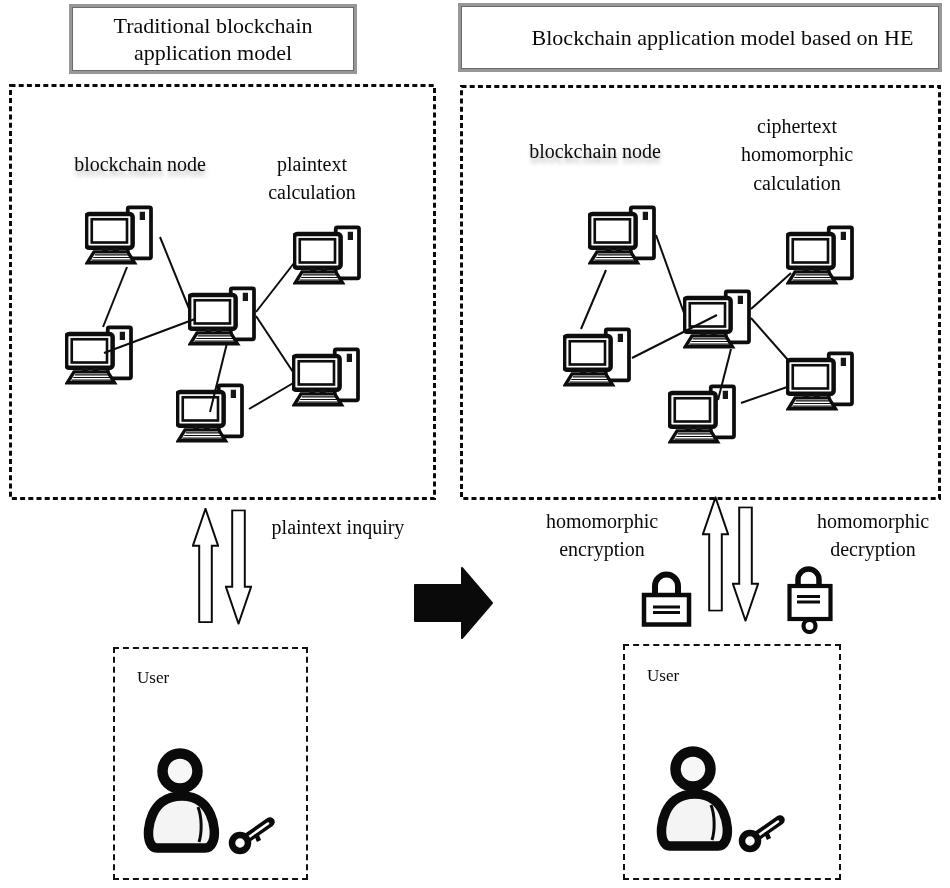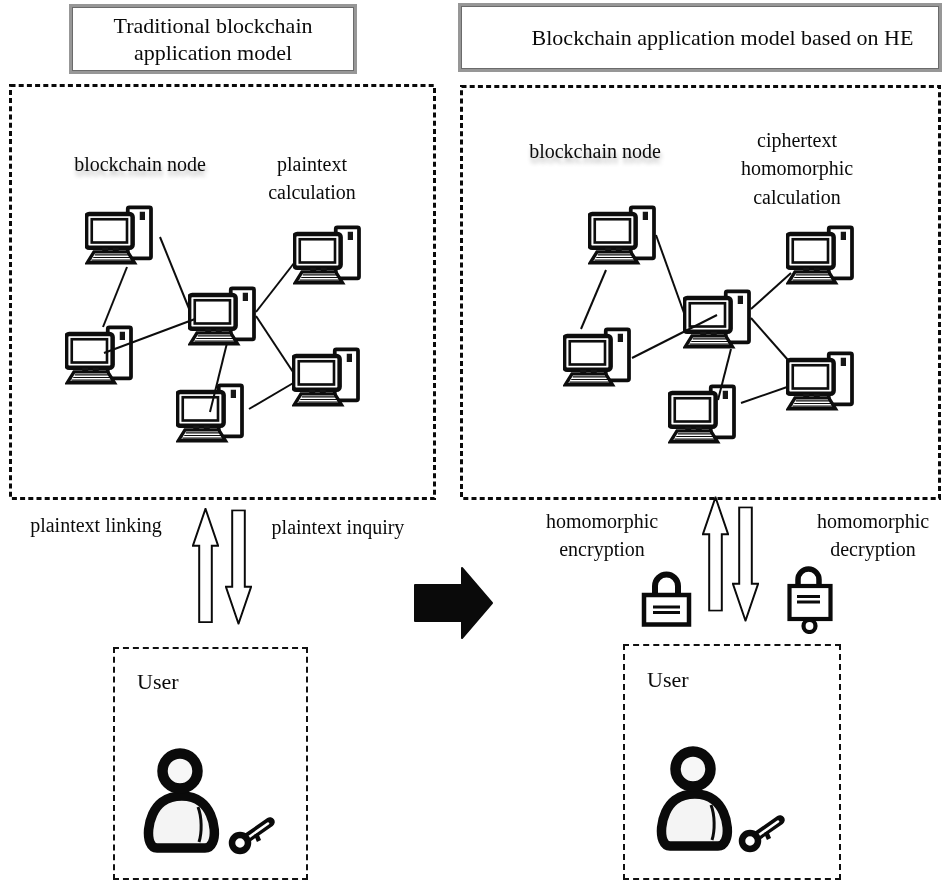--- a/index.html
+++ b/index.html
@@ -8,21 +8,21 @@
     font-family:"Liberation Serif","DejaVu Serif",serif;color:#0a0a0a;overflow:hidden;
   }
   .abs{position:absolute;}
   .title-box{
     box-sizing:border-box;border:3px solid #979797;box-shadow:inset 0 0 0 1px #6b6b6b;
     display:flex;align-items:center;justify-content:center;text-align:center;
     font-size:22px;line-height:1.25;background:#fff;
   }
   .lbl{font-size:20px;line-height:1.42;text-align:center;}
   .node-lbl{text-shadow:1px 5px 4px #b5b5b5;}
-  .user-lbl{font-size:22px;}
+  .user-lbl{font-size:17px;}
   svg{display:block;overflow:visible;}
   .userbox{box-sizing:border-box;border:2.5px dashed #111;background:transparent;}
 </style>
 </head>
 <body>
 
 <div id="stage">
 
   <svg width="0" height="0" aria-hidden="true">
     <defs>
@@ -116,36 +116,35 @@
     </g>
     <g stroke="#0d0d0d" stroke-width="2">
       <line x1="172" y1="273" x2="257" y2="230"></line>
       <line x1="271" y1="264" x2="258" y2="315"></line>
     </g>
   </svg>
 
   <div class="abs lbl node-lbl" style="left:40px;top:150px;width:200px;">blockchain node</div>
   <div class="abs lbl" style="left:252px;top:134px;width:120px;margin-top:16px;">plaintext calculation</div>
   <div class="abs lbl node-lbl" style="left:495px;top:137px;width:200px;">blockchain node</div>
-  <div class="abs lbl" style="left:712px;top:126px;width:170px;">ciphertext homomorphic calculation</div>
+  <div class="abs lbl" style="left:712px;top:112px;width:170px;">ciphertext homomorphic calculation</div>
 
   <svg class="abs" style="left:192px;top:503px;" width="27" height="125" viewBox="0 0 30 128">
       <use href="#arrow-up"></use>
     </svg>
   <svg class="abs" style="left:225px;top:503px;" width="27" height="128" viewBox="0 0 30 128">
       <use href="#arrow-down"></use>
     </svg>
   <svg class="abs" style="left:702px;top:489px;" width="27" height="130" viewBox="0 0 30 128">
       <use href="#arrow-up"></use>
     </svg>
   <svg class="abs" style="left:732px;top:496px;" width="27" height="136" viewBox="0 0 30 128">
       <use href="#arrow-down"></use>
     </svg>
 
-  <div class="abs lbl" style="left:26px;top:511px;width:140px;">plaintext linking</div>
   <div class="abs lbl" style="left:268px;top:513px;width:140px;">plaintext inquiry</div>
   <div class="abs lbl" style="left:517px;top:507px;width:170px;">homomorphic encryption</div>
   <div class="abs lbl" style="left:788px;top:507px;width:170px;">homomorphic decryption</div>
 
   <svg class="abs" style="left:414px;top:566px;" width="80" height="74" viewBox="0 0 80 74">
     <polygon points="1,19 48,19 48,2 78,37 48,72 48,55 1,55" fill="#0a0a0a" stroke="#0a0a0a" stroke-width="2" stroke-linejoin="round"></polygon>
   </svg>
 
   <svg class="abs" style="left:641px;top:565px;" width="51" height="62" viewBox="0 0 51 62">
       <use href="#lock-closed"></use>

